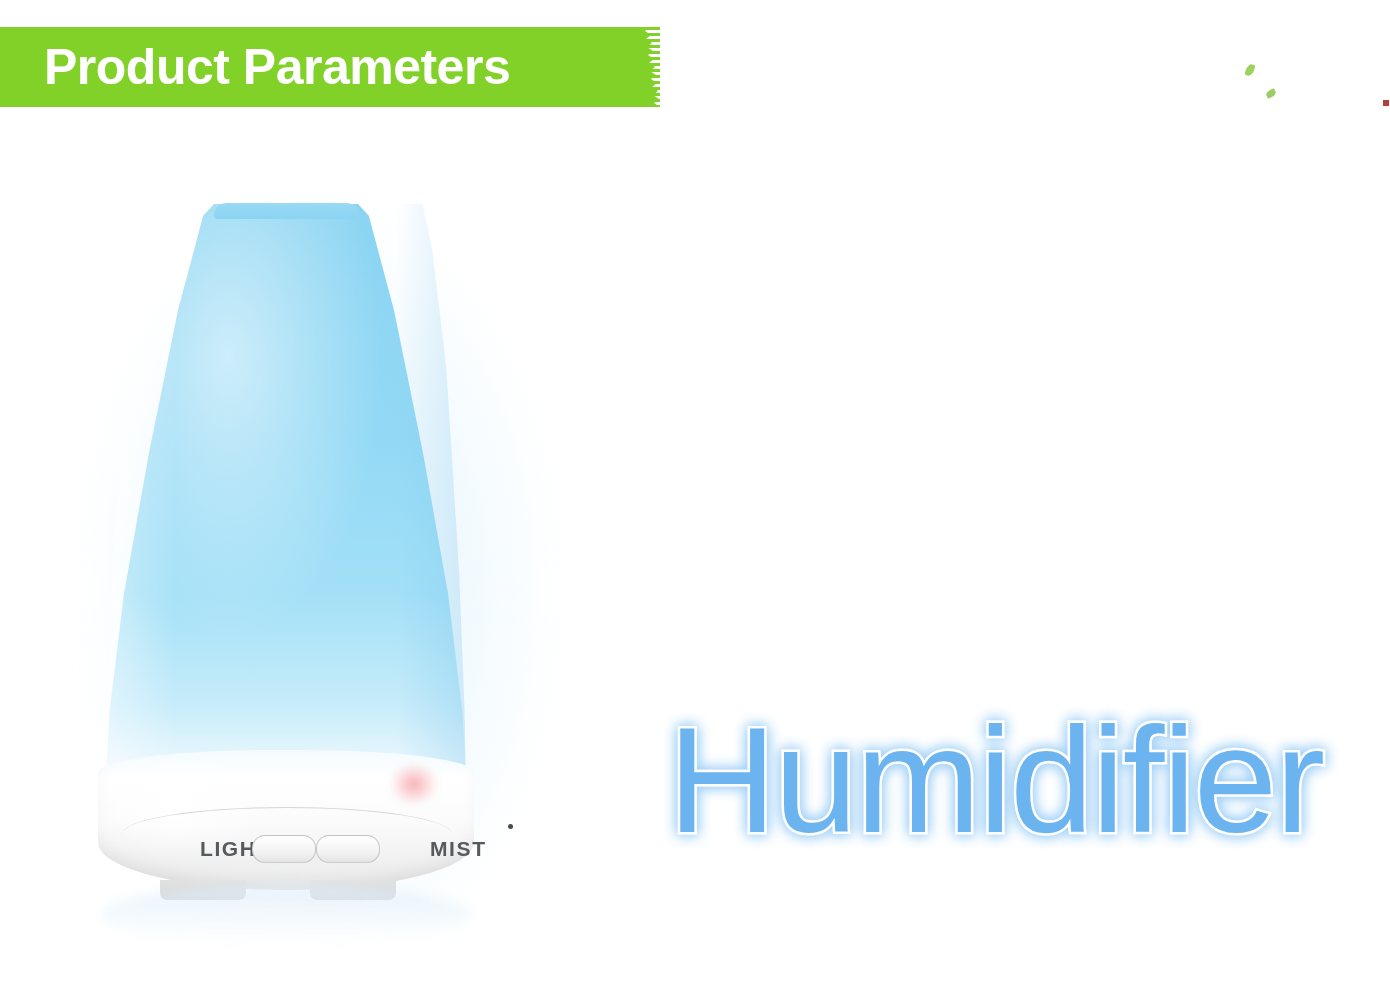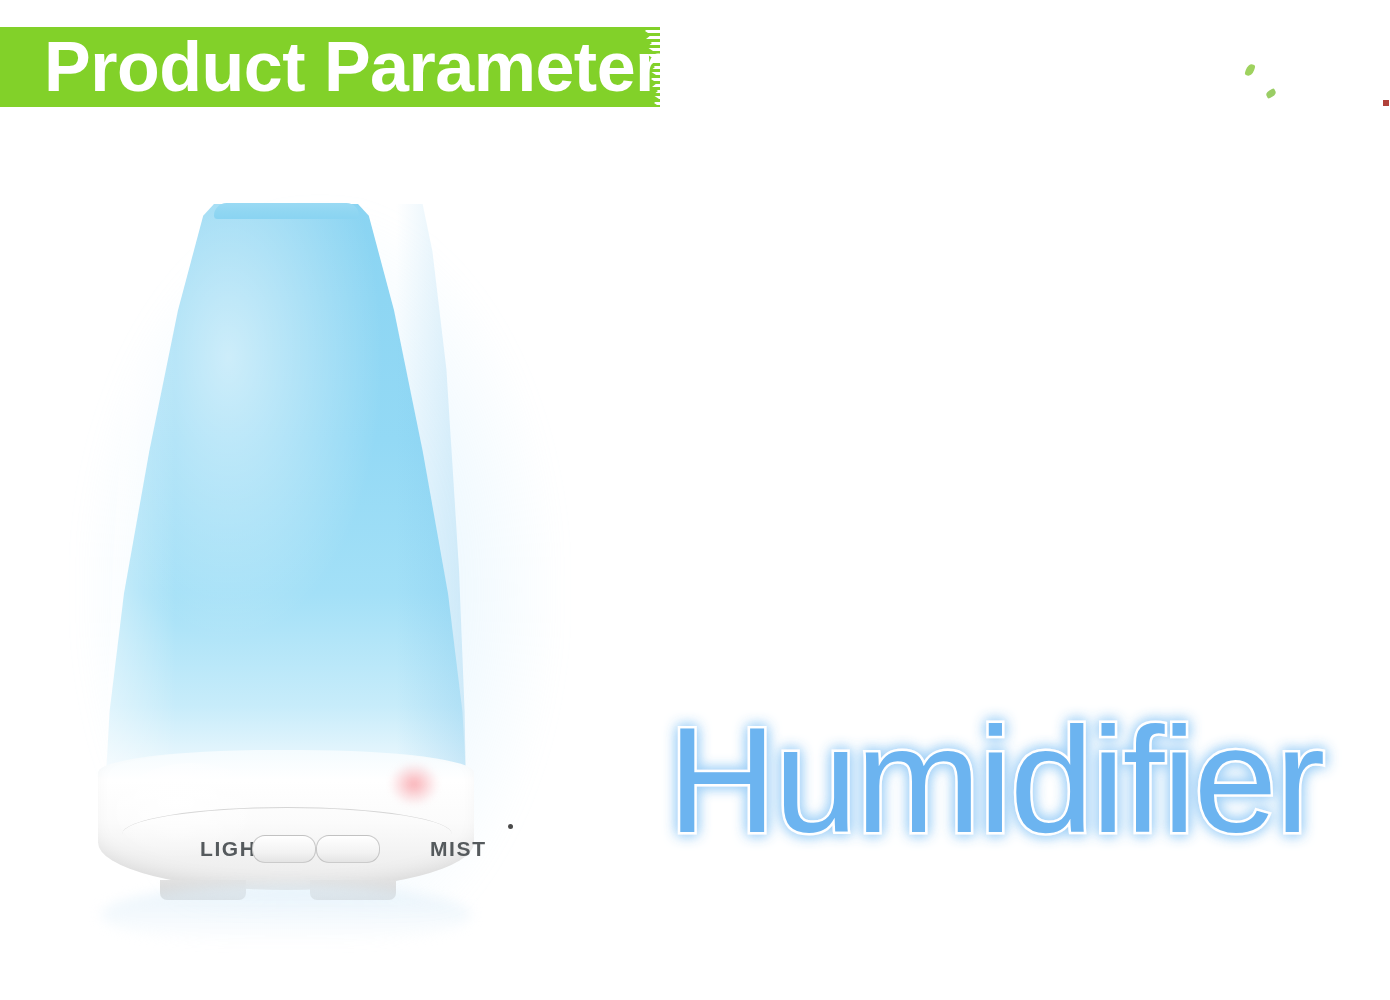--- a/index.html
+++ b/index.html
@@ -50,21 +50,21 @@
     height: 80px;
     pointer-events: none;
   }
   #banner-title {
     position: absolute;
     left: 44px;
     top: 27px;
     height: 80px;
     line-height: 80px;
     color: #ffffff;
-    font-size: 70px;
+    font-size: 50px;
     font-weight: bold;
     letter-spacing: -0.5px;
     white-space: nowrap;
     font-family: "Liberation Sans", sans-serif;
   }
 
   
   #specs {
     position: absolute;
     left: 606px;

